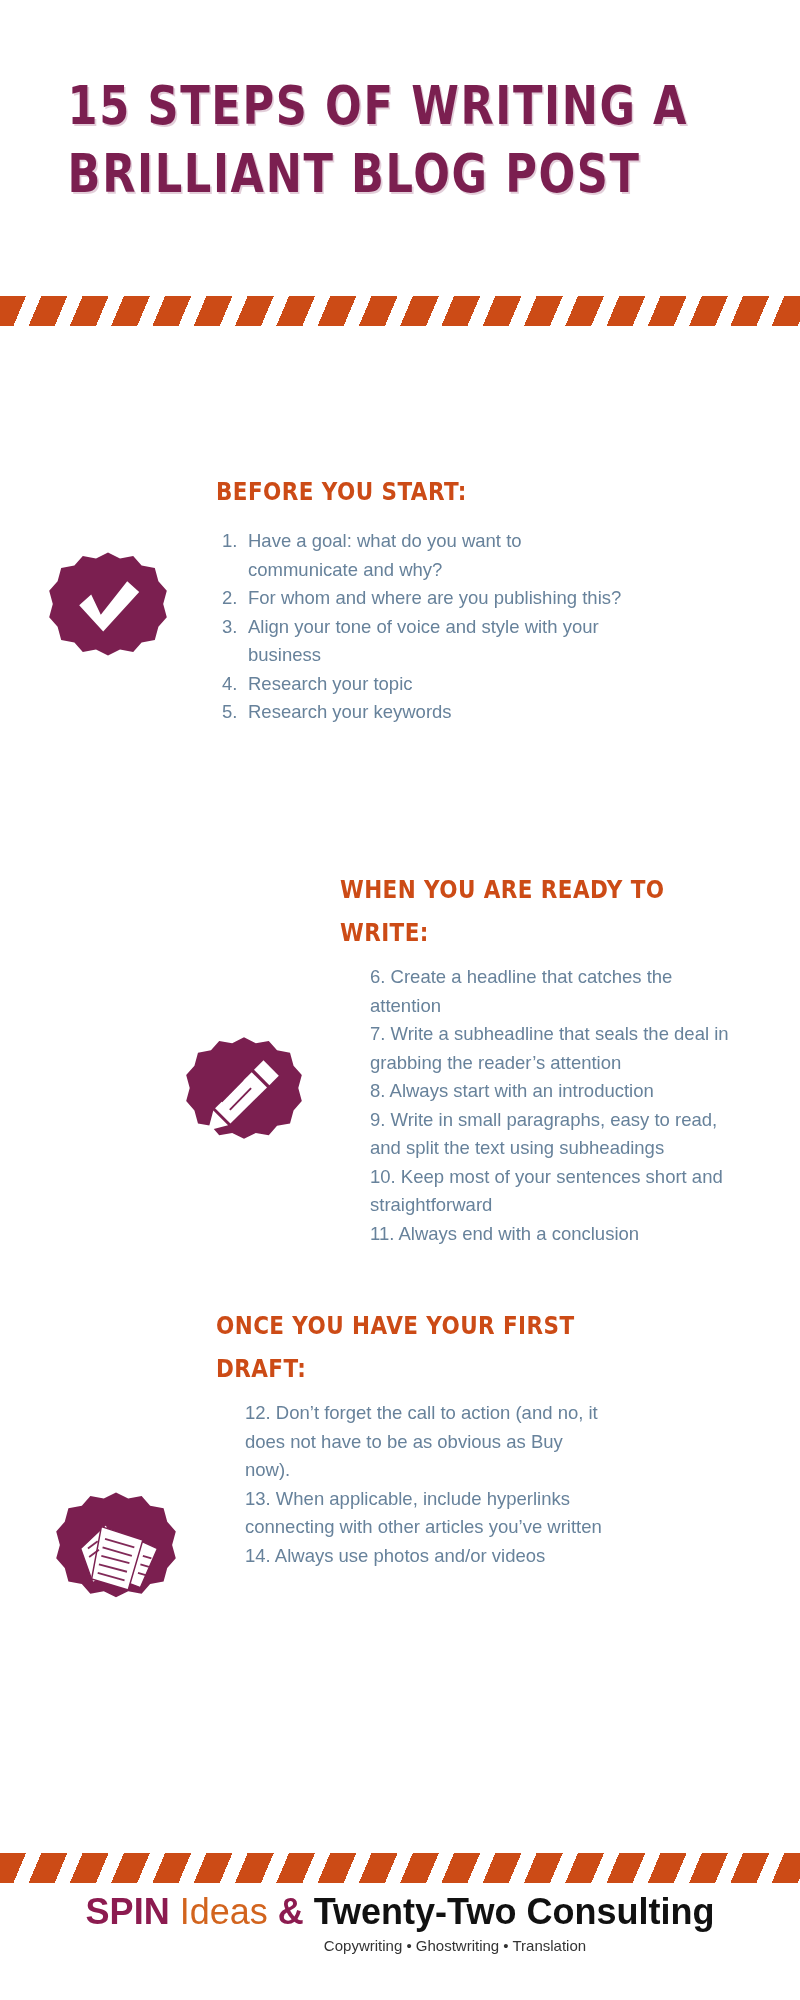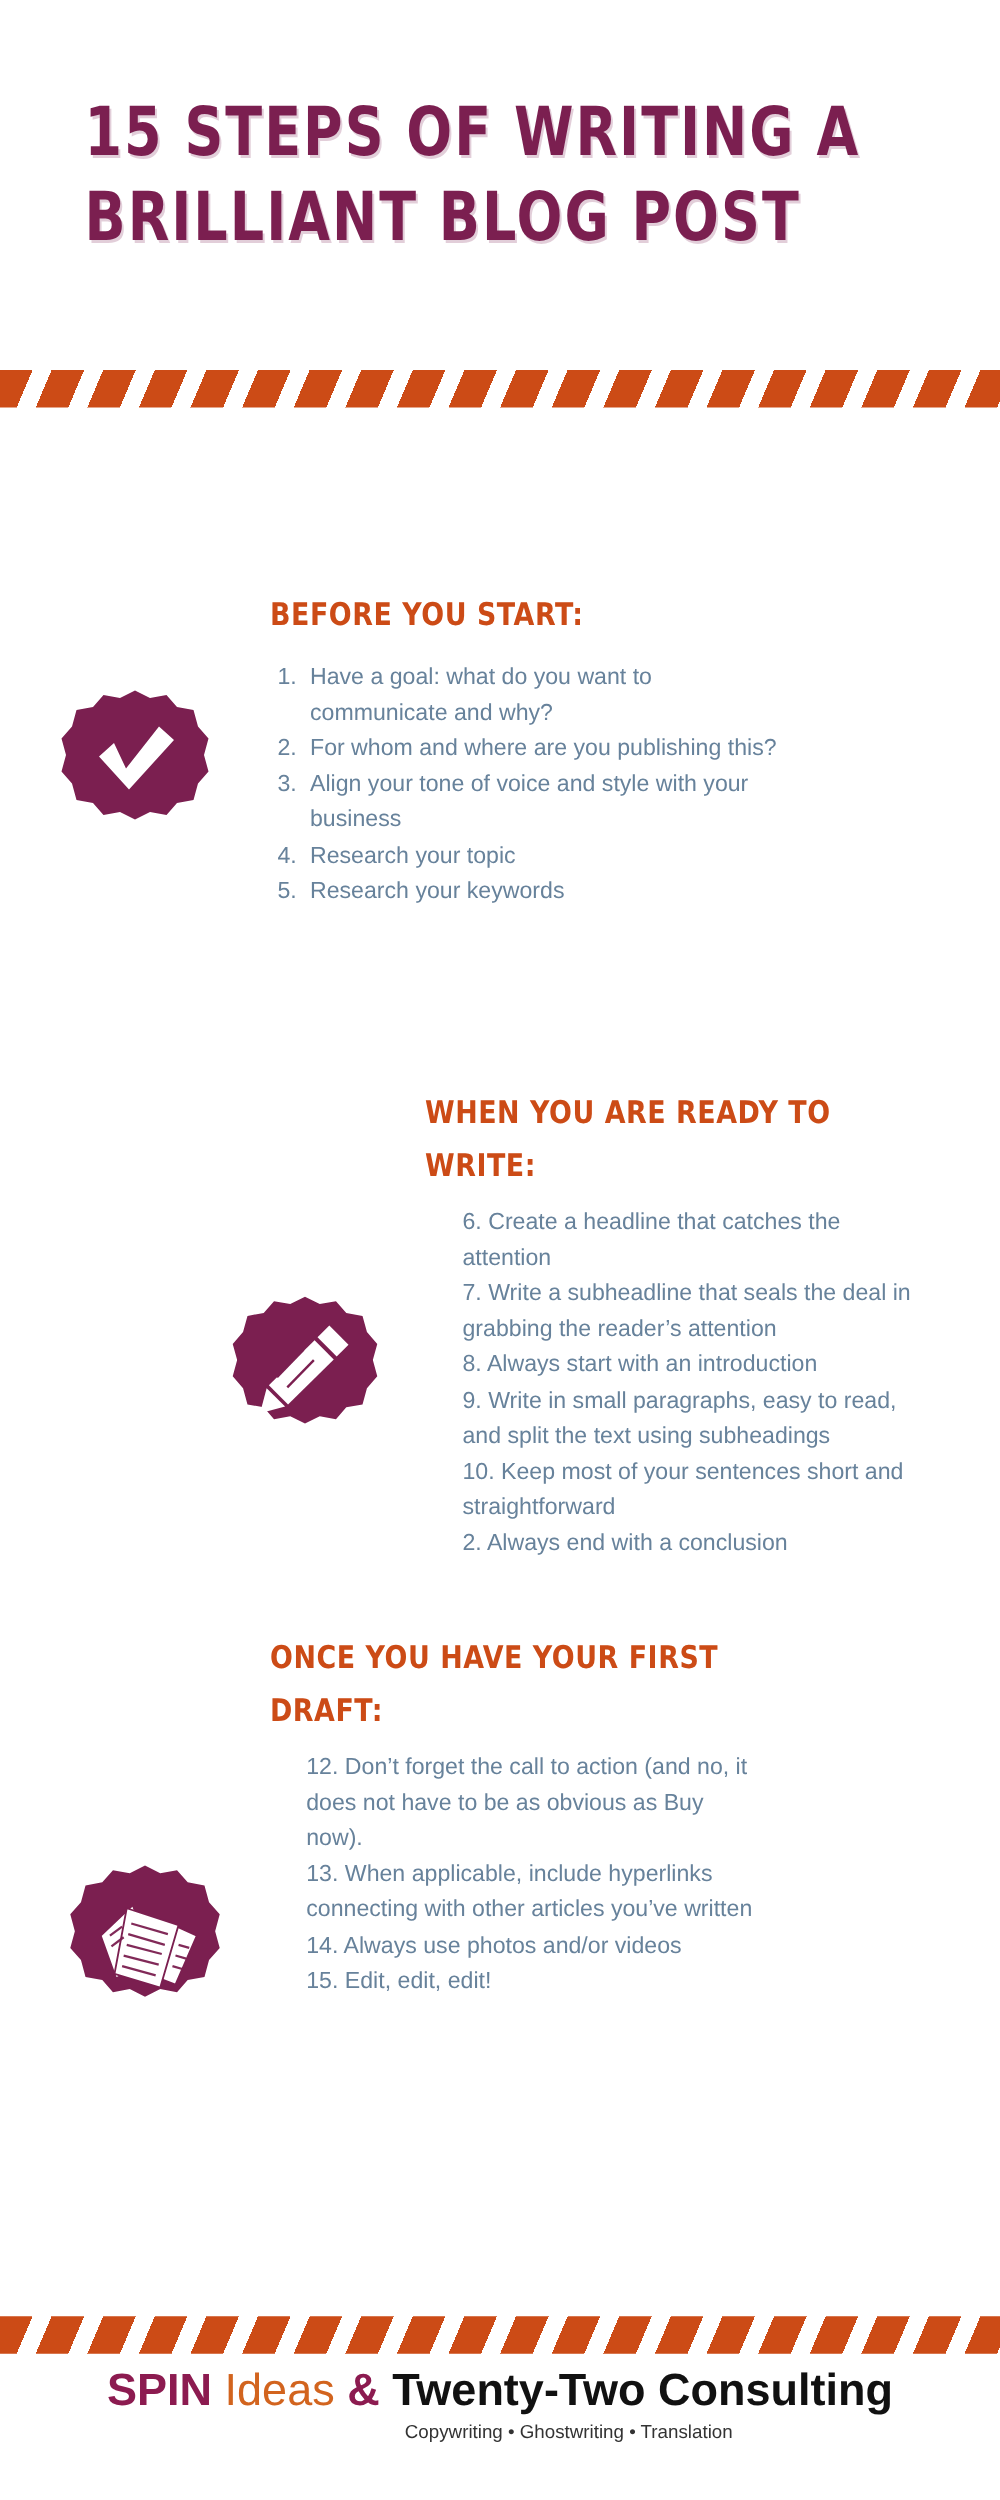--- a/index.html
+++ b/index.html
@@ -182,21 +182,21 @@
       <li>
         <span class="li-text">8. Always start with an introduction</span>
       </li>
       <li>
         <span class="li-text">9. Write in small paragraphs, easy to read, and split the text using subheadings</span>
       </li>
       <li>
         <span class="li-text">10. Keep most of your sentences short and straightforward</span>
       </li>
       <li>
-        <span class="li-text">2. Always end with a conclusion</span>
+        <span class="li-text">11. Always end with a conclusion</span>
       </li>
     </ul>
   </div>
 
   <div class="badge" id="badge3">
     <svg width="122" height="122" viewBox="0 0 100 100">
       <path fill="#7B1F50" d="M50 2 L60 7 L71 5 L78 13 L89 15 L92 26 L99 34 L96 45 L99 56 L92 64 L89 75 L78 77 L71 85 L60 83 L50 88 L40 83 L29 85 L22 77 L11 75 L8 64 L1 56 L4 45 L1 34 L8 26 L11 15 L22 13 L29 5 L40 7 Z"></path>
       <g>
         <polygon fill="#FFFFFF" stroke="#7B1F50" stroke-width="1.2" points="21,48 42,28 55,64 31,76"></polygon>
         <polygon fill="#FFFFFF" stroke="#7B1F50" stroke-width="1.2" points="62,38 84,48 70,80 49,72"></polygon>
@@ -221,23 +221,20 @@
     <ul class="sec-list">
       <li>
         <span class="li-text">12. Don’t forget the call to action (and no, it does not have to be as obvious as Buy now).</span>
       </li>
       <li>
         <span class="li-text">13. When applicable, include hyperlinks connecting with other articles you’ve written</span>
       </li>
       <li>
         <span class="li-text">14. Always use photos and/or videos</span>
       </li>
-      <li>
-        <span class="li-text">15. Edit, edit, edit!</span>
-      </li>
     </ul>
   </div>
 
   <div class="stripes stripes-bottom"></div>
 
   <div class="footer">
     <div class="footer-logo">
       <span class="lg-spin">SPIN</span><span>&nbsp;</span><span class="lg-ideas">Ideas</span><span>&nbsp;</span><span class="lg-amp">&amp;</span><span>&nbsp;</span><span class="lg-ttc">Twenty-Two Consulting</span>
     </div>
     <div class="footer-tagline">Copywriting • Ghostwriting • Translation</div>

